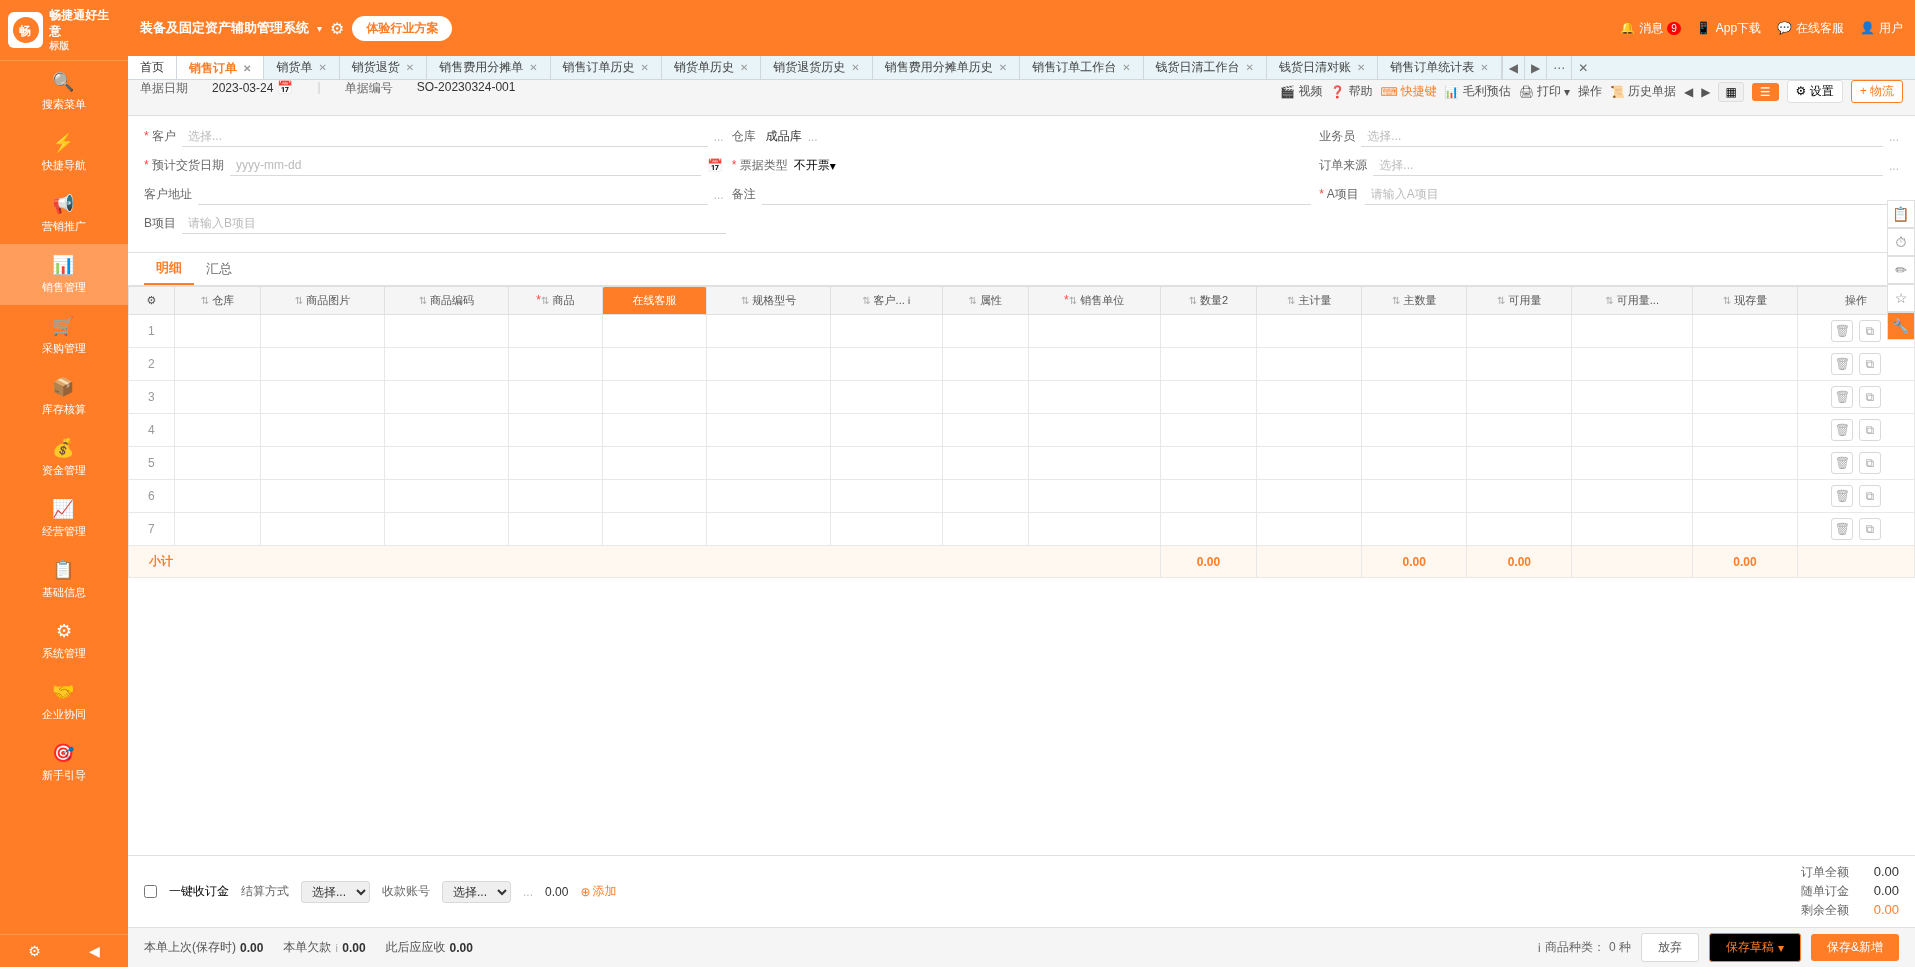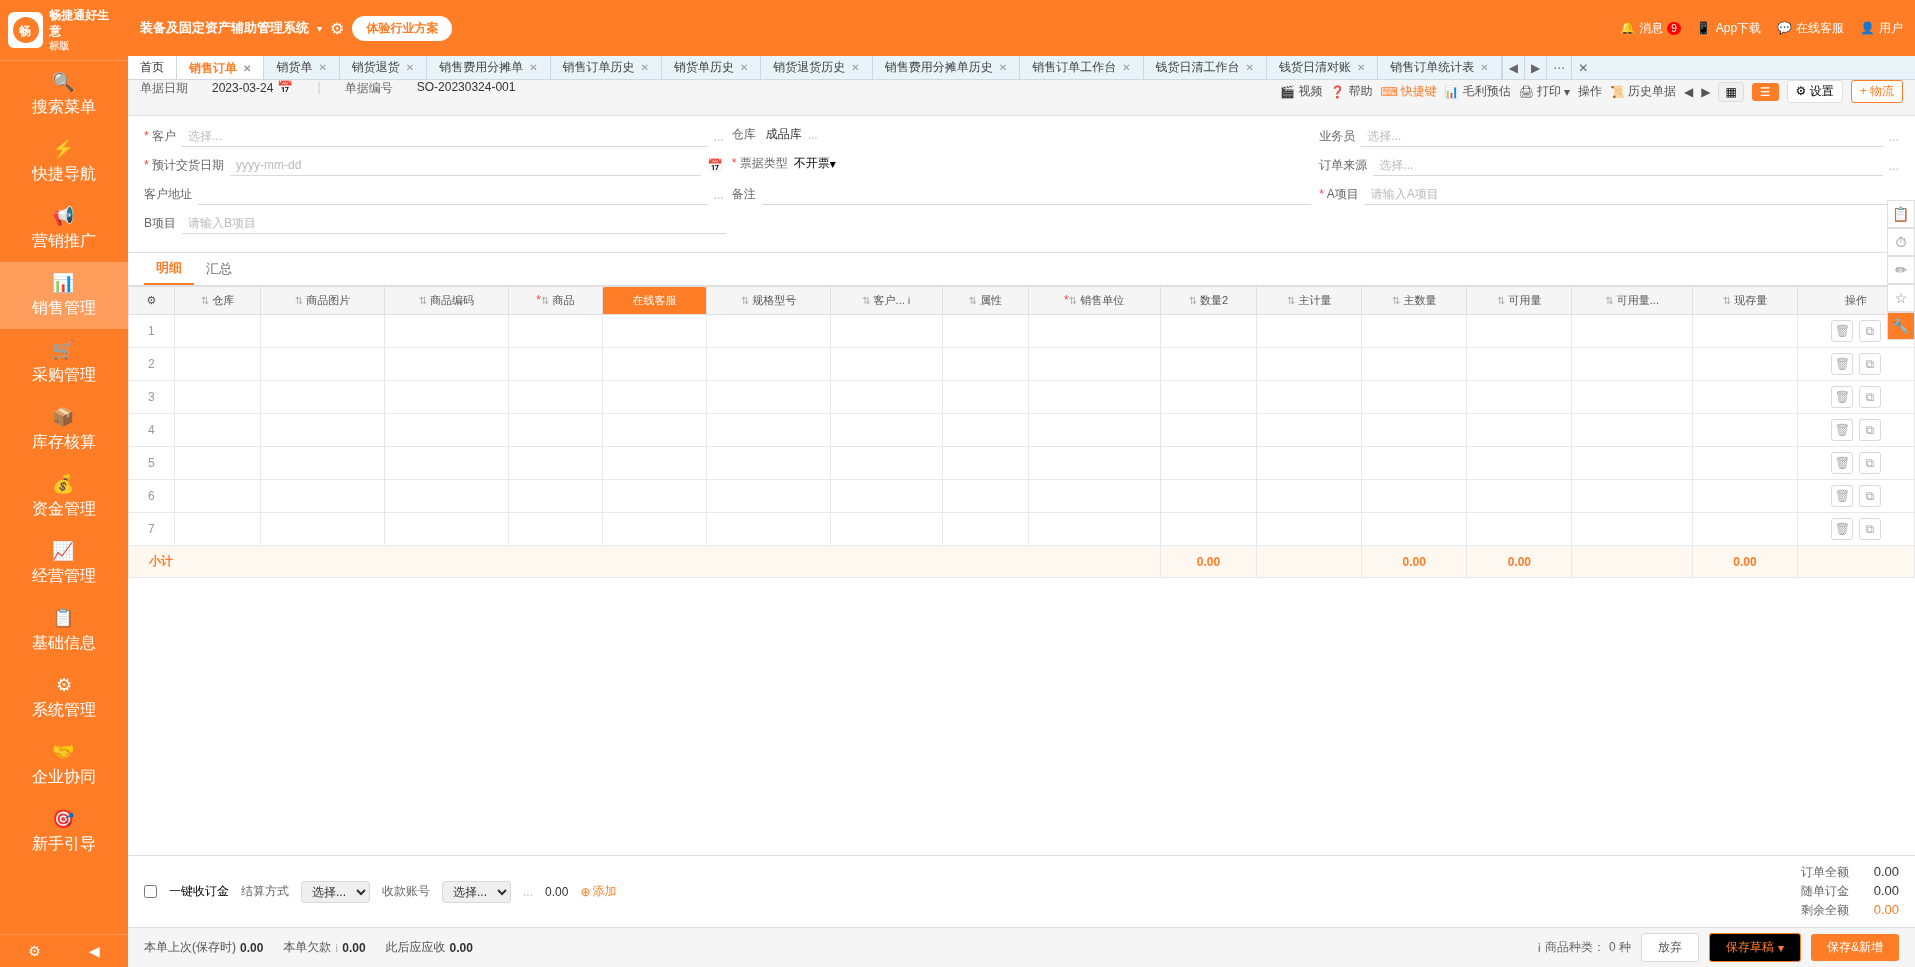--- a/index.html
+++ b/index.html
@@ -8,21 +8,21 @@
     
     .sidebar { width: 128px; background: #ff7d26; display: flex; flex-direction: column; align-items: center; padding-top: 0; flex-shrink: 0; }
     .sidebar-logo { width: 100%; background: #ff7d26; padding: 8px; display: flex; align-items: center; gap: 6px; border-bottom: 1px solid rgba(255,255,255,0.2); }
     .logo-icon { width: 36px; height: 36px; background: white; border-radius: 6px; display: flex; align-items: center; justify-content: center; }
     .logo-icon svg { width: 28px; height: 28px; }
     .logo-text { color: white; font-size: 11px; font-weight: bold; line-height: 1.3; }
     .sidebar-nav { width: 100%; flex: 1; overflow-y: auto; }
     .sidebar-item { width: 100%; display: flex; flex-direction: column; align-items: center; padding: 10px 4px; cursor: pointer; color: white; gap: 4px; }
     .sidebar-item.active { background: rgba(255,255,255,0.25); }
     .sidebar-item-icon { font-size: 18px; }
-    .sidebar-item-label { font-size: 16px; color: white; text-align: center; }
+    .sidebar-item-label { font-size: 11px; color: white; text-align: center; }
     .sidebar-bottom { width: 100%; display: flex; justify-content: space-around; padding: 8px 4px; border-top: 1px solid rgba(255,255,255,0.2); }
     .sidebar-bottom-btn { color: white; cursor: pointer; font-size: 14px; }
 
     
     .main { flex: 1; display: flex; flex-direction: column; overflow: hidden; }
 
     
     .topbar { height: 56px; background: #ff7d26; display: flex; align-items: center; padding: 0 12px; gap: 8px; }
     .topbar-title { color: white; font-size: 13px; font-weight: bold; display: flex; align-items: center; gap: 6px; }
     .topbar-title-arrow { color: white; font-size: 10px; }
@@ -48,21 +48,21 @@
     .toolbar { height: 36px; background: #f5f5f5; display: flex; align-items: flex-start; padding: 0 12px; gap: 24px; border-bottom: 1px solid #e0e0e0; }
     .toolbar-label { color: #666; font-size: 12px; }
     .toolbar-value { color: #333; font-size: 12px; display: flex; align-items: center; gap: 4px; }
     .toolbar-separator { color: #ccc; }
     .toolbar-right { margin-left: auto; display: flex; align-items: center; gap: 8px; }
     .toolbar-btn { display: flex; align-items: center; gap: 3px; cursor: pointer; color: #555; font-size: 12px; }
     .toolbar-btn.orange { color: #ff7d26; }
 
     
     .form-area { padding: 10px 16px; border-bottom: 1px solid #e0e0e0; }
-    .form-row { display: flex; align-items: flex-start; margin-bottom: 8px; gap: 8px; }
+    .form-row { display: flex; align-items: center; margin-bottom: 8px; gap: 8px; }
     .form-field { display: flex; align-items: center; gap: 6px; flex: 1; min-width: 0; }
     .form-label { color: #666; font-size: 12px; white-space: nowrap; }
     .form-label.required::before { content: '* '; color: #ff4444; }
     .form-input { flex: 1; border: none; border-bottom: 1px solid #d9d9d9; padding: 3px 6px; font-size: 12px; color: #333; outline: none; background: transparent; }
     .form-input::placeholder { color: #bbb; }
     .form-dots { color: #bbb; font-size: 12px; cursor: pointer; }
     .form-select { display: flex; align-items: center; gap: 0; cursor: pointer; }
     .date-icon { color: #aaa; cursor: pointer; font-size: 13px; }
 
     

